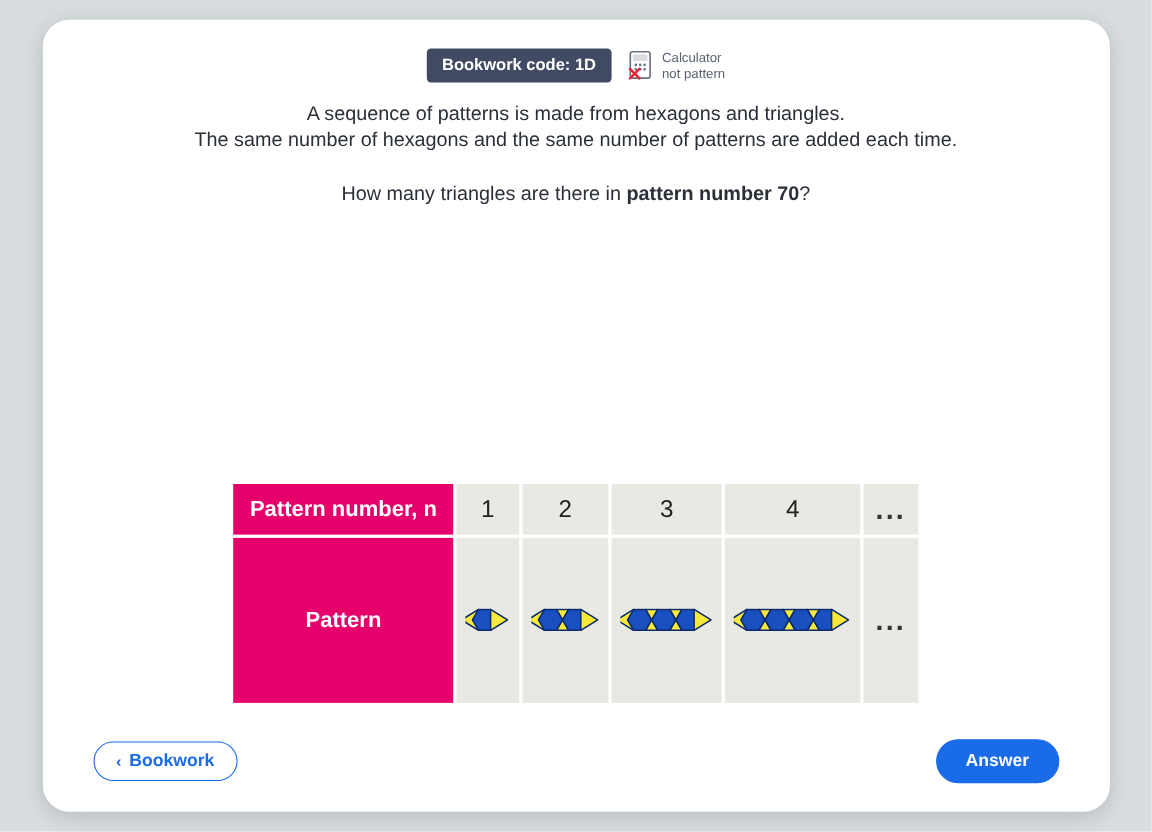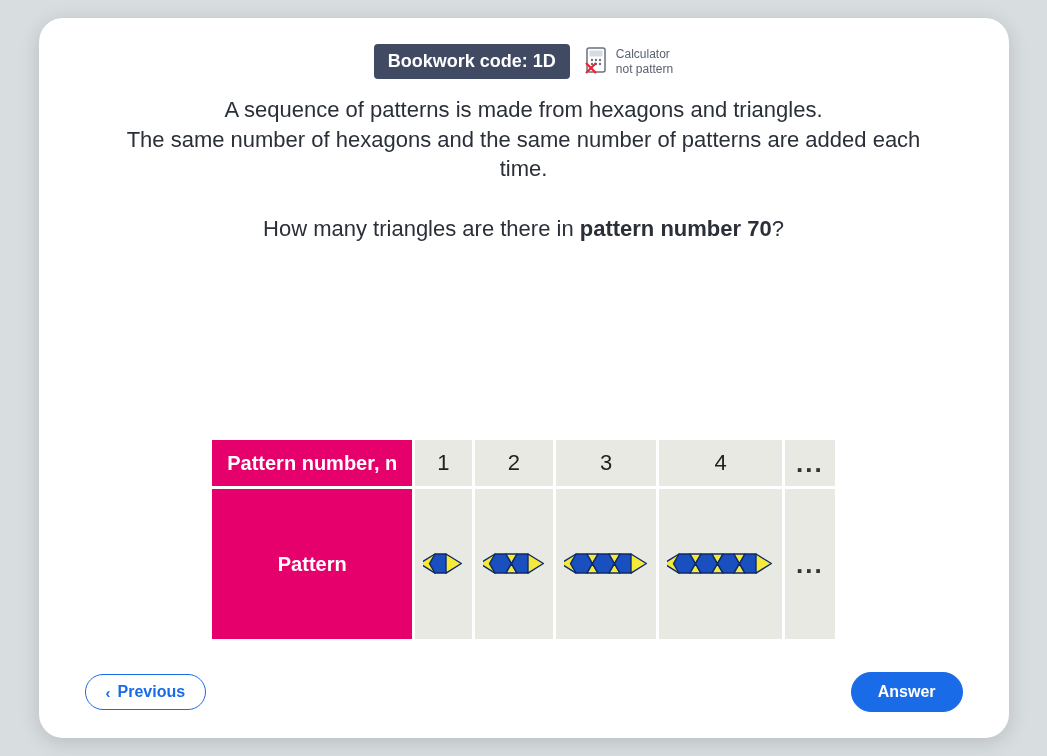--- a/index.html
+++ b/index.html
@@ -28,43 +28,43 @@
     display: flex;
     justify-content: center;
     align-items: center;
     gap: 14px;
     margin-top: 6px;
     margin-bottom: 16px;
   }
   .bookwork-badge {
     background: #414a63;
     color: #fff;
-    font-size: 18px;
+    font-size: 15px;
     font-weight: 600;
     padding: 7px 14px;
     border-radius: 4px;
   }
   .calc-wrap {
     display: flex;
-    align-items: flex-start;
+    align-items: flex-end;
     gap: 6px;
   }
   .calc-icon {
     position: relative;
     width: 26px;
     height: 28px;
   }
   .calc-text {
     font-size: 12px;
     color: #5a6170;
     line-height: 1.2;
   }
   .question {
     text-align: center;
-    font-size: 22px;
+    font-size: 18px;
     color: #2a2f38;
     line-height: 1.35;
     padding: 0 30px;
     margin-bottom: 10px;
   }
   .question .bold { font-weight: 700; }
   .spacer { flex: 1; }
   .table-wrap {
     margin: 0 auto 30px auto;
   }
@@ -229,20 +229,20 @@
             </td>
         <td class="pat-cell dots-cell">...</td>
       </tr>
     </tbody>
       </table>
   </div>
 
   <div class="bottom-row">
     <button class="pill-btn">
       <span class="chev">‹</span>
-      <span>Previous</span>
+      <span>Bookwork</span>
     </button>
     <button class="pill-btn solid">
       <span>Answer</span>
     </button>
   </div>
 
 </div>
 
 </body></html>

